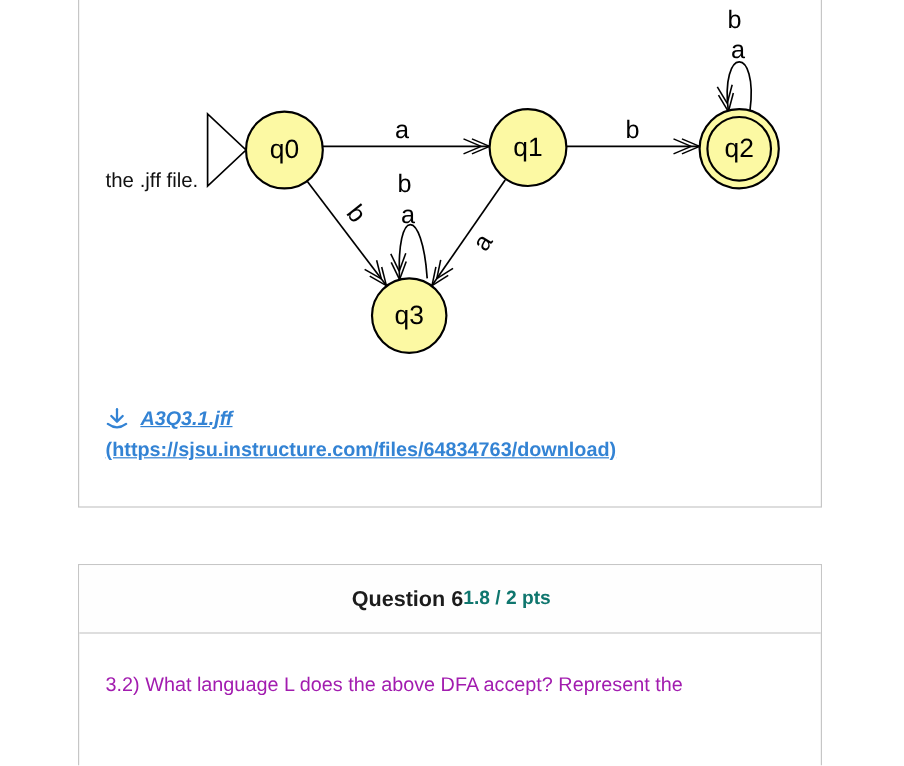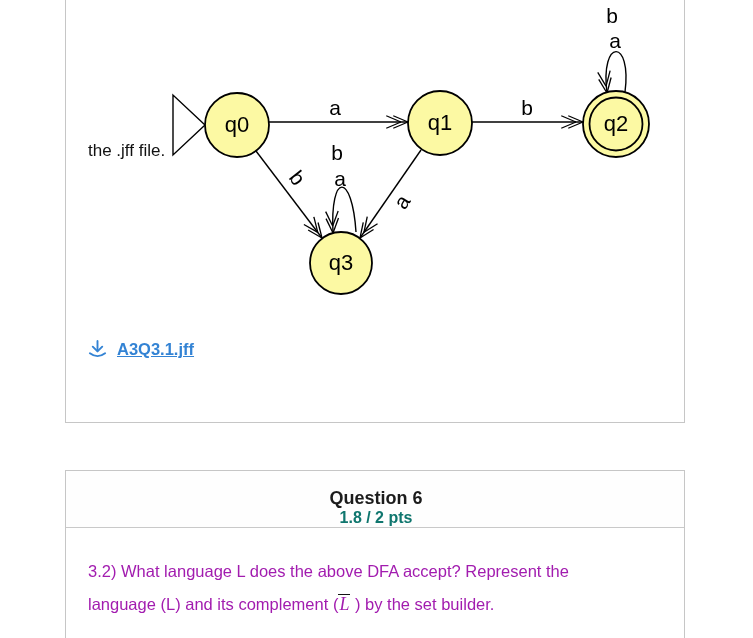--- a/index.html
+++ b/index.html
@@ -9,27 +9,27 @@
   }
   .card{
     position:absolute;background:#ffffff;border:1px solid #c6c6c6;box-sizing:border-box;
   }
   #attachment-card{left:65px;top:-10px;width:620px;height:433px;}
   #question-card{left:65px;top:470px;width:620px;height:200px;}
   #dfa-svg{position:absolute;left:65px;top:0;width:622px;height:326px;}
   #jff-text{position:absolute;left:88px;top:141px;font-size:17px;color:#111;text-align:right;}
   #links{position:absolute;left:88px;top:336px;font-size:16.5px;font-weight:bold;}
   #links a{color:#3383d4;text-decoration:none;display:block;line-height:26px;}
-  #file-link{padding-left:29px;position:relative;}
+  #file-link{padding-left:29px;position:relative;font-style:italic;}
   #file-link .dl-ico{position:absolute;left:0;top:3px;width:19px;height:21px;}
   #file-link .lbl, #url-link .lbl{text-decoration:underline;}
   .q-header{
     height:57px;box-sizing:border-box;border-bottom:1px solid #c9c9c9;
-    display:flex;align-items:center;justify-content:flex-end;
-    padding:0 20px 0 22px;background:#fefefe;flex-direction:column;
+    display:flex;align-items:center;justify-content:center;
+    padding:0 20px 0 22px;background:#fefefe;
   }
   .q-title{font-size:18px;font-weight:bold;color:#1c1c1c;}
   .q-pts{font-size:16px;font-weight:bold;color:#0f766e;}
   .q-body{padding:27px 22px 0 22px;font-size:16.5px;line-height:33px;color:#a21caf;}
   .overbar{display:inline-block;border-top:1.8px solid #141414;line-height:1.0;padding:0 1px;}
   .overbar i{font-family:"Liberation Serif", serif;font-style:italic;font-size:18px;}
 </style>
 </head>
 <body>
 
@@ -94,26 +94,28 @@
   <div id="links">
     <a href="#" id="file-link">
       <svg class="dl-ico" viewBox="0 0 20 22">
         <g fill="none" stroke="#3383d4" stroke-width="2" stroke-linecap="round" stroke-linejoin="round">
           <line x1="10" y1="2" x2="10" y2="12"></line>
           <polyline points="5,8 10,13 15,8"></polyline>
           <path d="M2,15 Q10,21 18,15"></path>
         </g>
       </svg><span class="lbl">A3Q3.1.jff</span>
     </a>
+    <a href="#" id="url-link">
+      <span class="lbl">(https://sjsu.instructure.com/files/64834763/download)</span>
+    </a>
   </div>
 
   <div id="question-card" class="card">
     <div class="q-header">
       <span class="q-title">Question 6</span>
       <span class="q-pts">1.8 / 2 pts</span>
     </div>
     <div class="q-body">
       <div>3.2) What language L does the above DFA accept? Represent the</div>
-      <div><span>language (L) and its complement (</span><span class="overbar"><i>L</i></span><span> ) by the set builder.</span></div>
     </div>
   </div>
 
 </div>
 
 </body></html>

